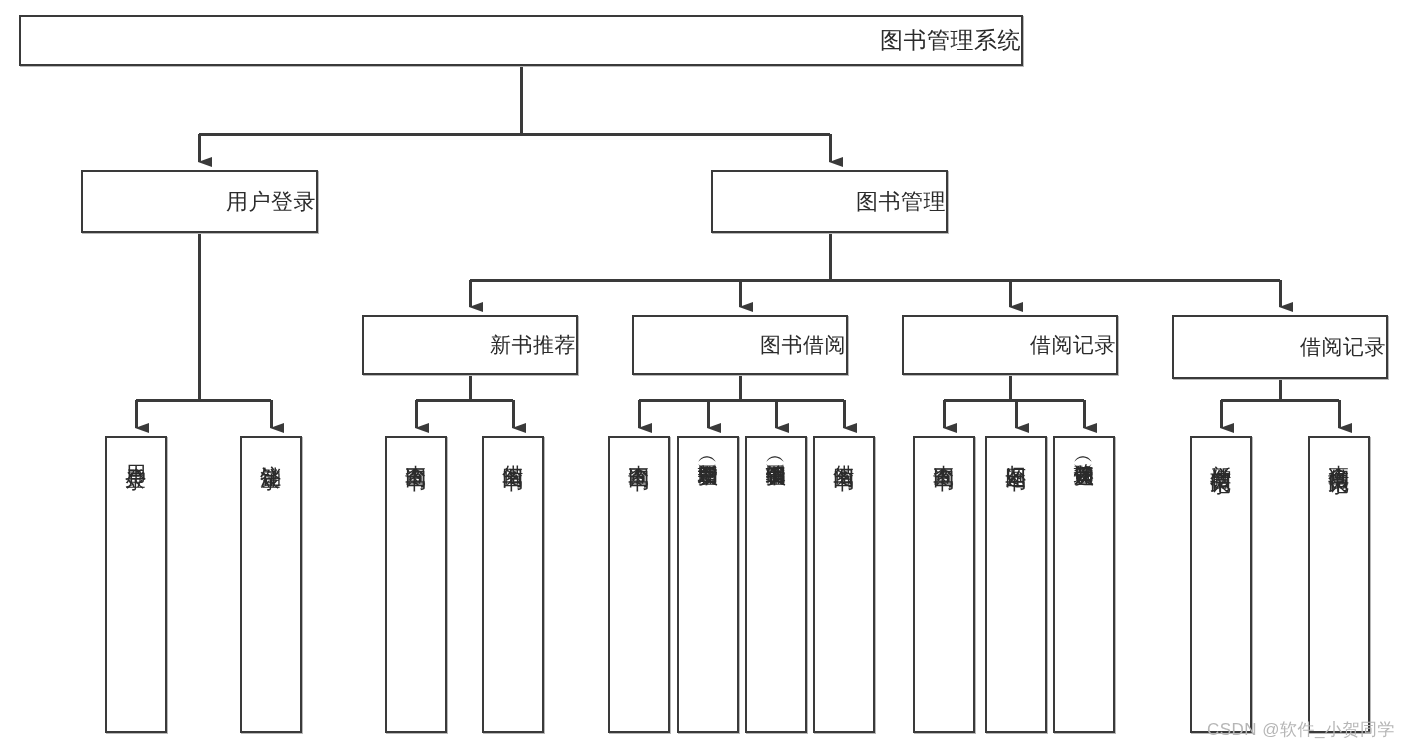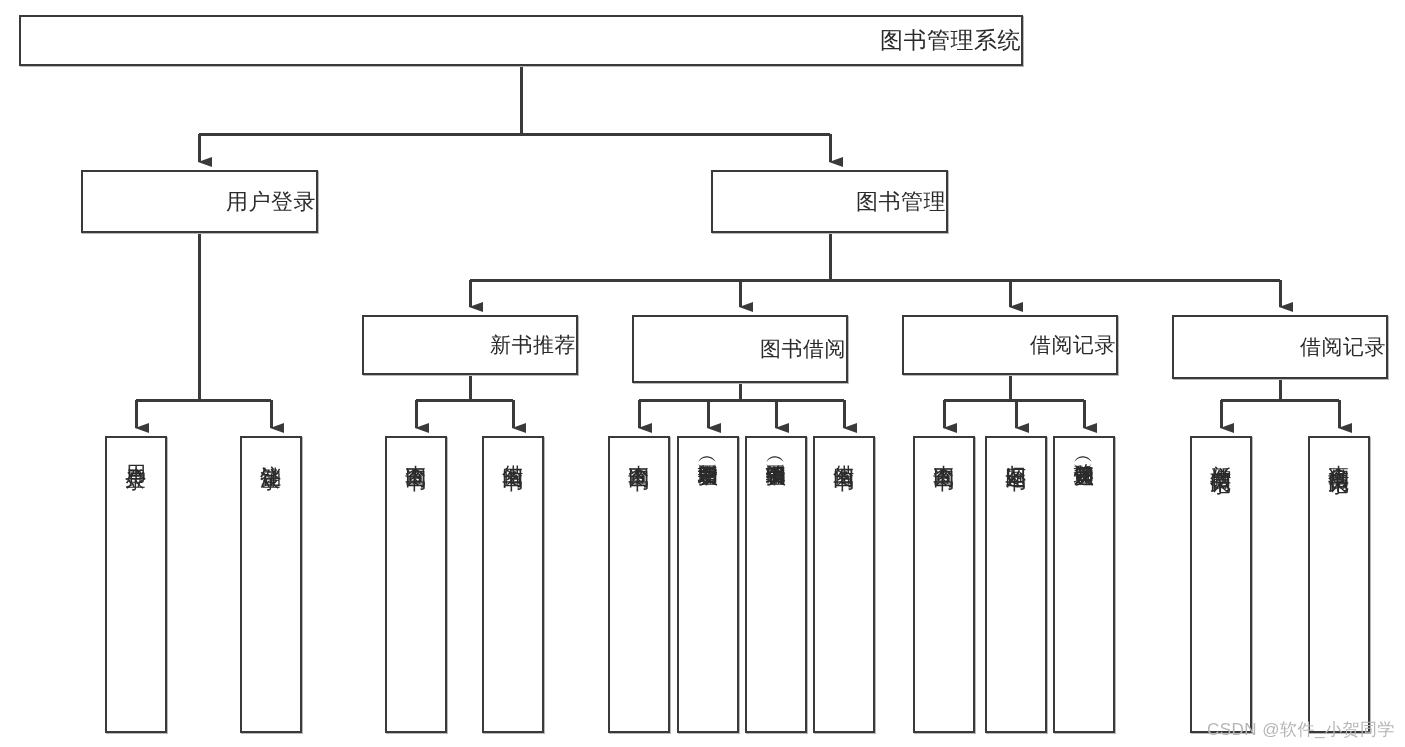--- a/index.html
+++ b/index.html
@@ -138,21 +138,21 @@
   <div class="node level2" style="left: 81px; top: 170px; width: 237px; height: 63px;">
     <span class="node-label">用户登录</span>
   </div>
   <div class="node level2" style="left: 711px; top: 170px; width: 237px; height: 63px;">
     <span class="node-label">图书管理</span>
   </div>
 
   <div class="node level3" style="left: 362px; top: 315px; width: 216px; height: 60px;">
     <span class="node-label">新书推荐</span>
   </div>
-  <div class="node level3" style="left: 632px; top: 315px; width: 216px; height: 68px;">
+  <div class="node level3" style="left: 632px; top: 315px; width: 216px; height: 60px;">
     <span class="node-label">图书借阅</span>
   </div>
   <div class="node level3" style="left: 902px; top: 315px; width: 216px; height: 60px;">
     <span class="node-label">借阅记录</span>
   </div>
   <div class="node level3" style="left: 1172px; top: 315px; width: 216px; height: 64px;">
     <span class="node-label">借阅记录</span>
   </div>
 
   <div class="node leaf" style="left: 105px; top: 436px; width: 62px; height: 297px;">

